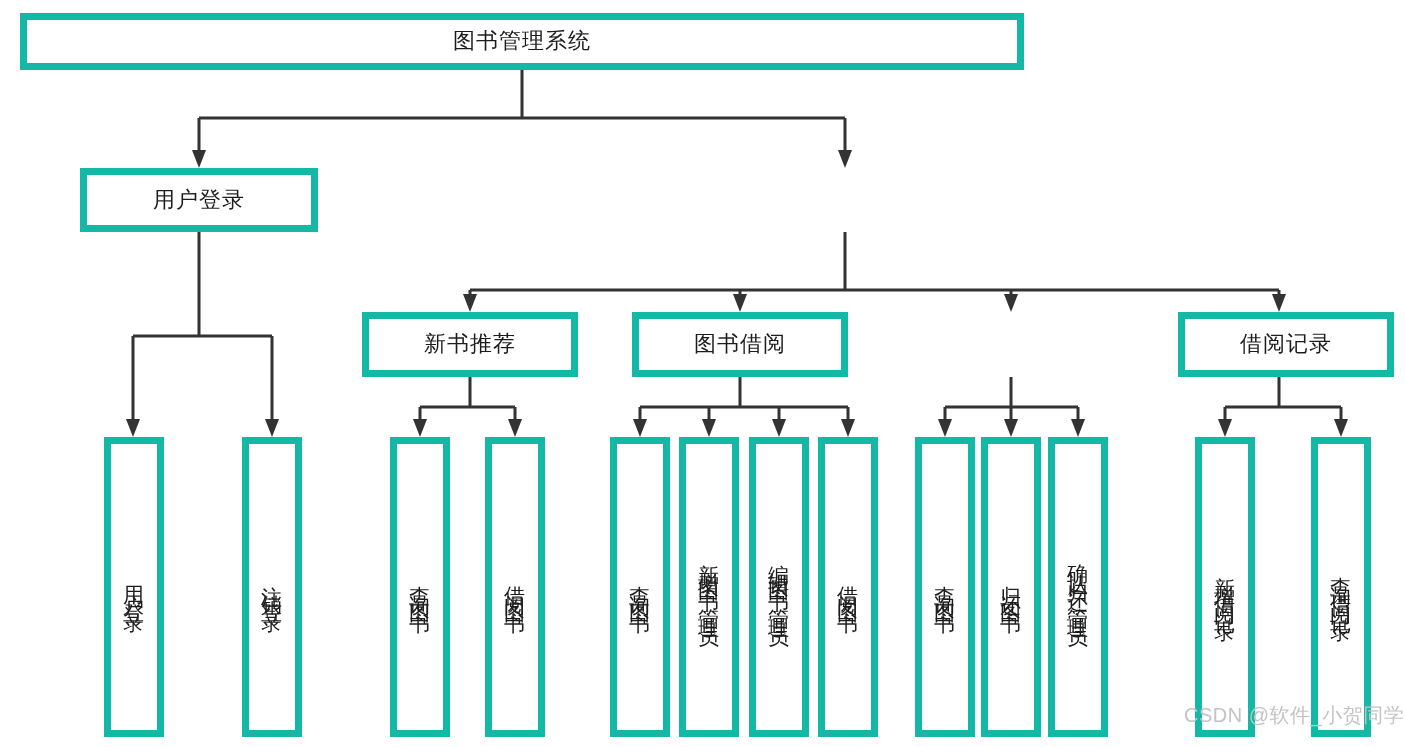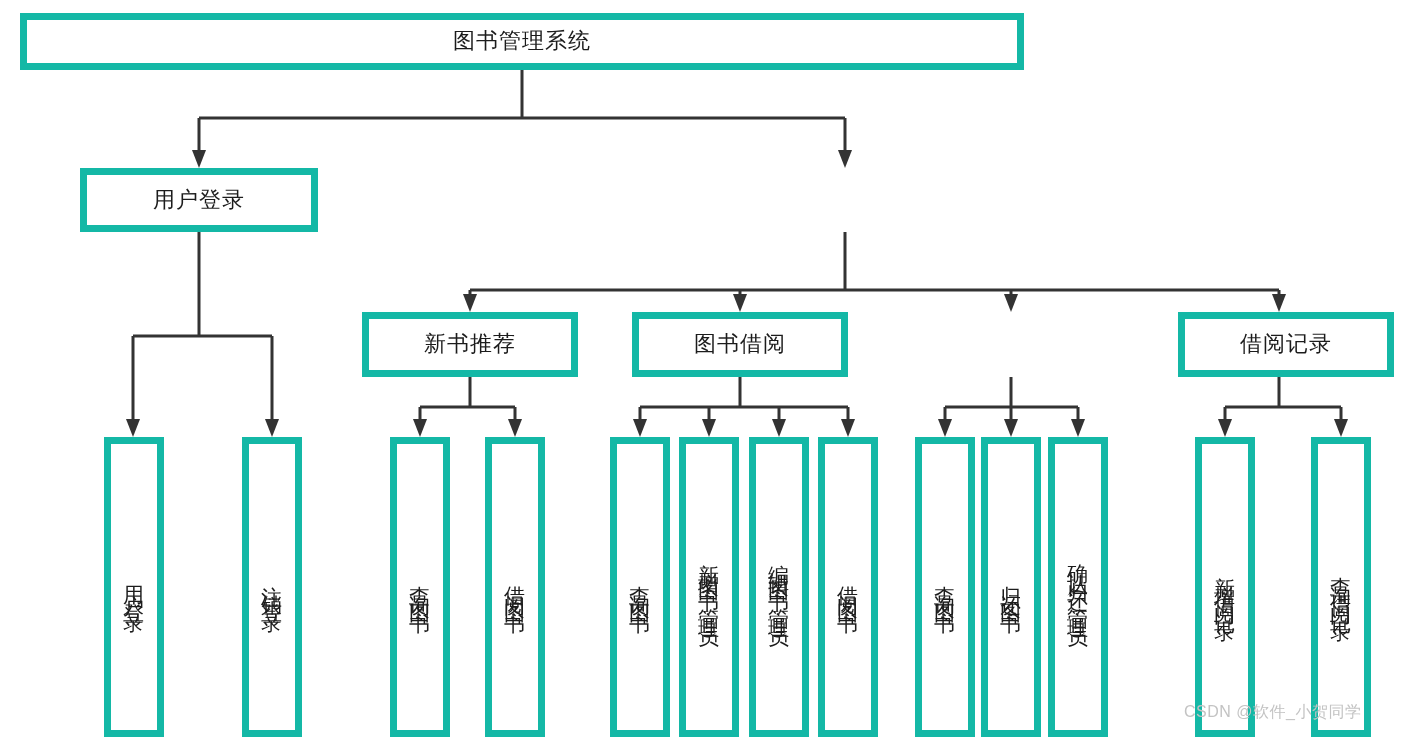--- a/index.html
+++ b/index.html
@@ -50,21 +50,21 @@
     text-orientation: mixed;
     font-size: 21px;
     letter-spacing: 9px;
     line-height: 1.1;
     color: #1c1c1c;
   }
   .watermark {
     position: absolute;
     left: 1184px;
     top: 702px;
-    font-size: 16px;
+    font-size: 20px;
     color: #c3c3c3;
     letter-spacing: 0.5px;
     white-space: nowrap;
   }
 </style>
 </head>
 <body>
 
 <div class="canvas">
 

